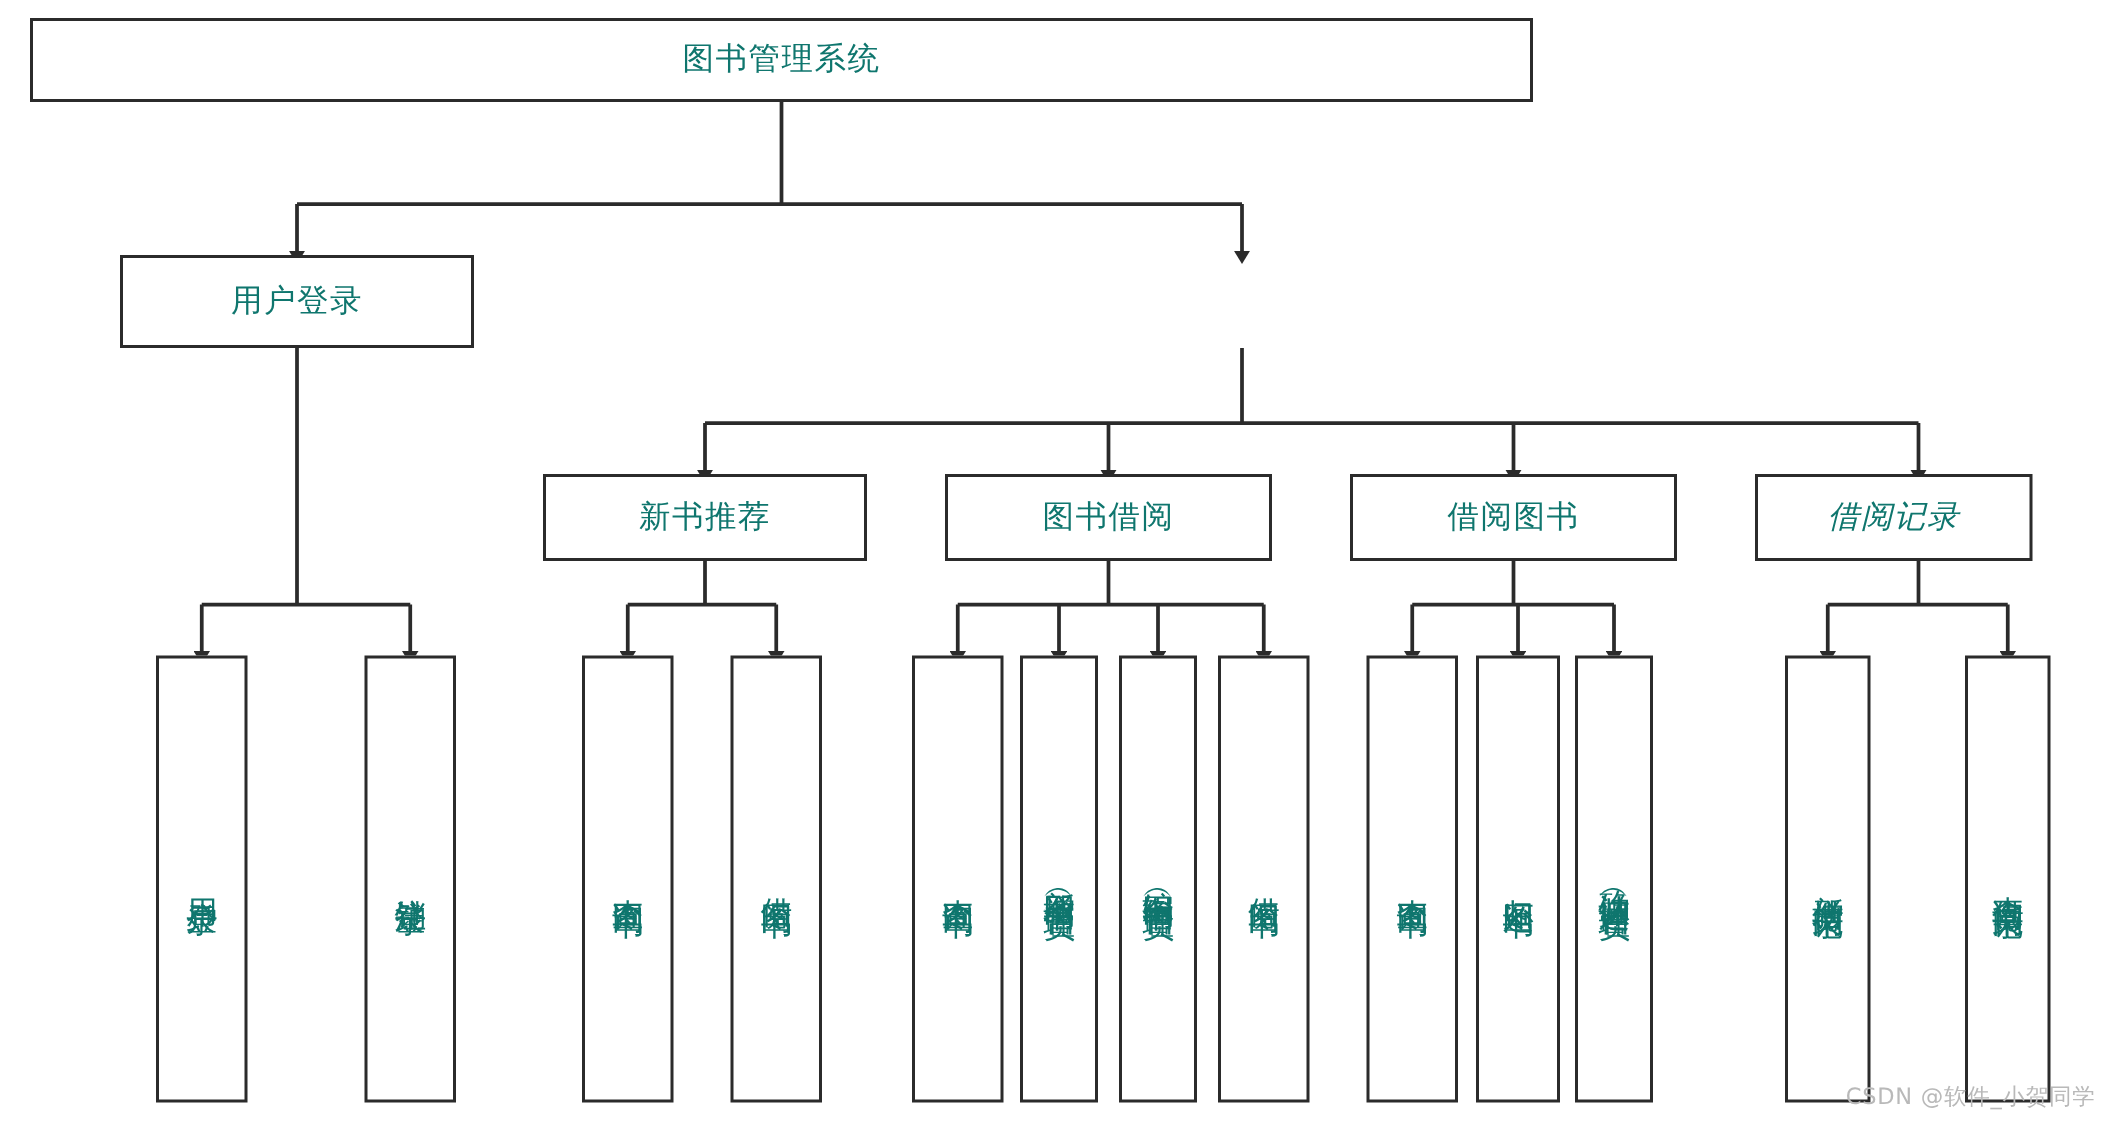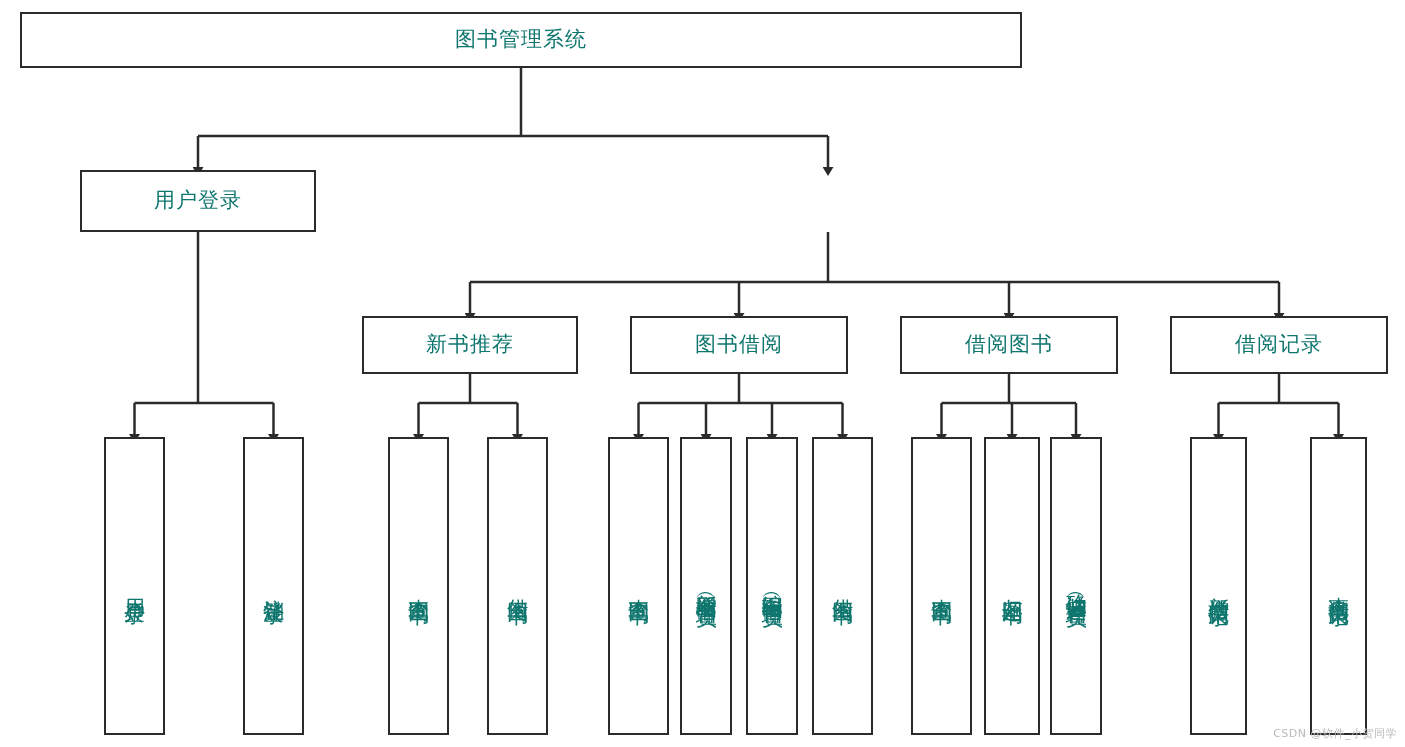--- a/index.html
+++ b/index.html
@@ -50,21 +50,21 @@
   }
   .node.vert .vtext {
     writing-mode: vertical-rl;
     text-orientation: upright;
     white-space: nowrap;
   }
   #watermark {
     position: absolute;
     right: 8px;
     bottom: 6px;
-    font-size: 11px;
+    font-size: 15px;
     color: #b9b9b9;
     letter-spacing: 0.5px;
     white-space: nowrap;
     pointer-events: none;
   }
 </style>
 </head>
 <body>
 
 <div id="canvas">
@@ -122,21 +122,21 @@
 
   <div class="node horiz" style="left: 362px; top: 316px; width: 216px; height: 58px;">
     <span>新书推荐</span>
   </div>
   <div class="node horiz" style="left: 630px; top: 316px; width: 218px; height: 58px;">
     <span>图书借阅</span>
   </div>
   <div class="node horiz" style="left: 900px; top: 316px; width: 218px; height: 58px;">
     <span>借阅图书</span>
   </div>
-  <div class="node horiz" style="left: 1170px; top: 316px; width: 218px; height: 58px;">
+  <div class="node horiz" style="left: 1170px; top: 316px; width: 185px; height: 58px; font-style: italic;">
     <span>借阅记录</span>
   </div>
 
   <div class="node vert" style="left: 104px; top: 437px; width: 61px; height: 298px;">
     <span class="vtext">用户登录</span>
   </div>
   <div class="node vert" style="left: 243px; top: 437px; width: 61px; height: 298px;">
     <span class="vtext">注销登录</span>
   </div>
 

